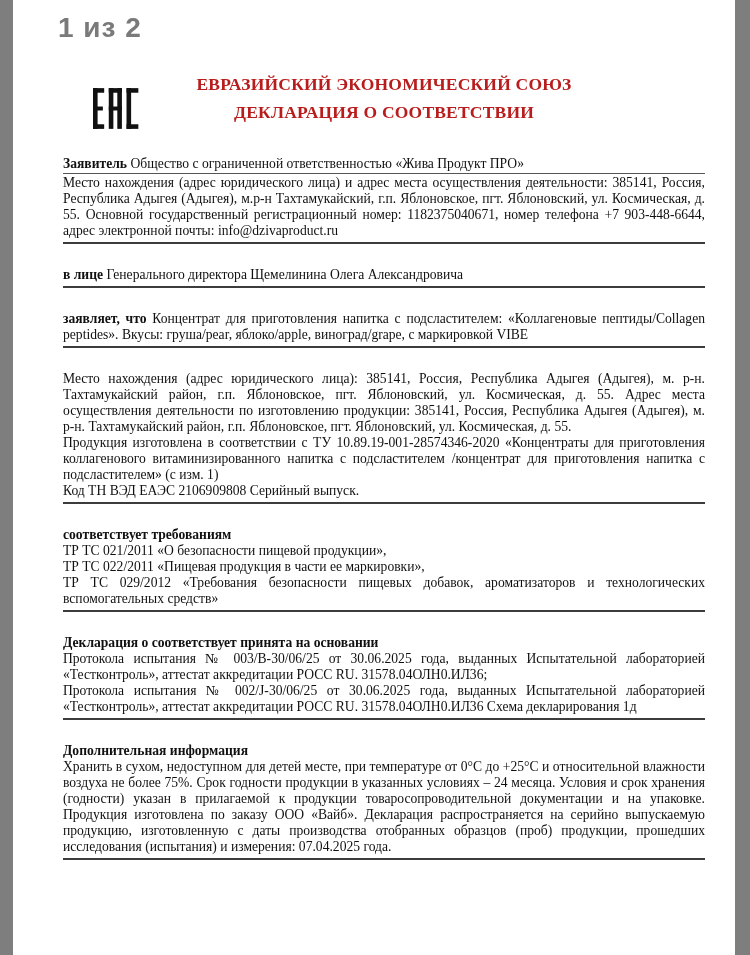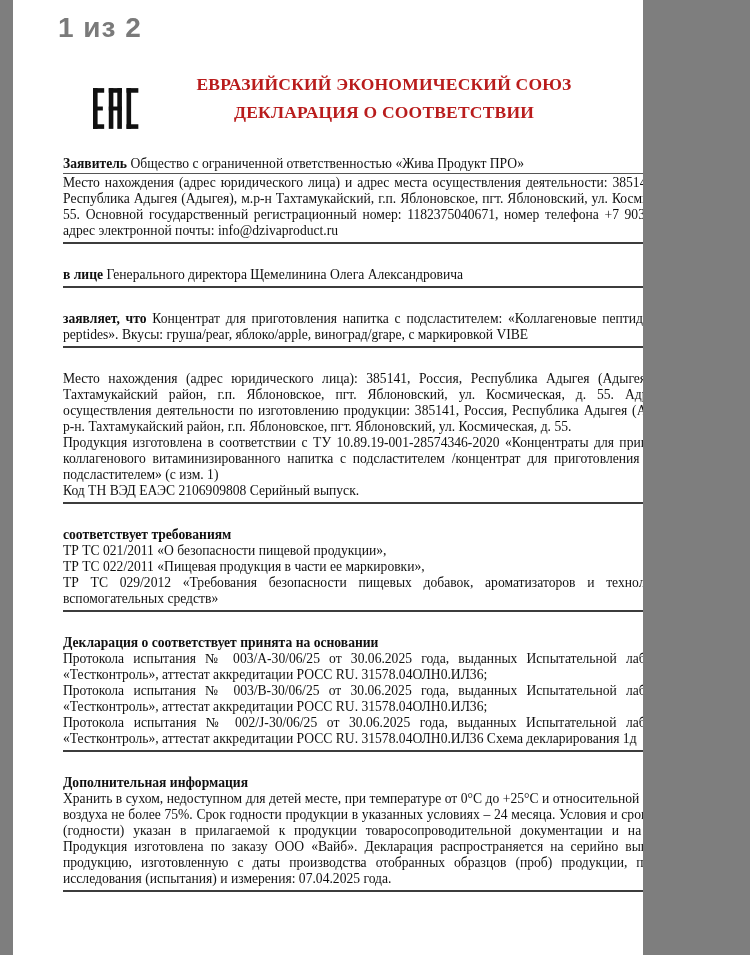--- a/index.html
+++ b/index.html
@@ -6,21 +6,21 @@
   body {
     width: 750px; height: 955px;
     background: #7e7e7e;
     position: relative;
     overflow: hidden;
     font-family: "Liberation Serif", "DejaVu Serif", serif;
   }
   .page {
     position: absolute;
     left: 13px; top: 0;
-    width: 630px; height: 955px;
+    width: 722px; height: 955px;
     background: #ffffff;
     overflow: hidden;
   }
   .page-indicator {
     position: absolute;
     left: 45px; top: 12px;
     font-family: "Liberation Sans", "DejaVu Sans", sans-serif;
     font-weight: bold;
     font-size: 28px;
     letter-spacing: 1px;
@@ -132,21 +132,20 @@
       </div>
       <div class="para">ТР ТС 021/2011 «О безопасности пищевой продукции»,</div>
       <div class="para">ТР ТС 022/2011 «Пищевая продукция в части ее маркировки»,</div>
       <div class="para">ТР ТС 029/2012 «Требования безопасности пищевых добавок, ароматизаторов и технологических вспомогательных средств»</div>
     </div>
 
     <div class="section">
       <div class="para left">
         <b class="lbl">Декларация о соответствует принята на основании</b>
       </div>
-      <div class="para">Протокола испытания № 003/A-30/06/25 от 30.06.2025 года, выданных Испытательной лабораторией «Тестконтроль», аттестат аккредитации РОСС RU. 31578.04ОЛН0.ИЛ36;</div>
       <div class="para">Протокола испытания № 003/B-30/06/25 от 30.06.2025 года, выданных Испытательной лабораторией «Тестконтроль», аттестат аккредитации РОСС RU. 31578.04ОЛН0.ИЛ36;</div>
       <div class="para">Протокола испытания № 002/J-30/06/25 от 30.06.2025 года, выданных Испытательной лабораторией «Тестконтроль», аттестат аккредитации РОСС RU. 31578.04ОЛН0.ИЛ36 Схема декларирования 1д</div>
     </div>
 
     <div class="section">
       <div class="para left">
         <b class="lbl">Дополнительная информация</b>
       </div>
       <div class="para">Хранить в сухом, недоступном для детей месте, при температуре от 0°С до +25°С и относительной влажности воздуха не более 75%. Срок годности продукции в указанных условиях – 24 месяца. Условия и срок хранения (годности) указан в прилагаемой к продукции товаросопроводительной документации и на упаковке. Продукция изготовлена по заказу ООО «Вайб». Декларация распространяется на серийно выпускаемую продукцию, изготовленную с даты производства отобранных образцов (проб) продукции, прошедших исследования (испытания) и измерения: 07.04.2025 года.</div>
     </div>

